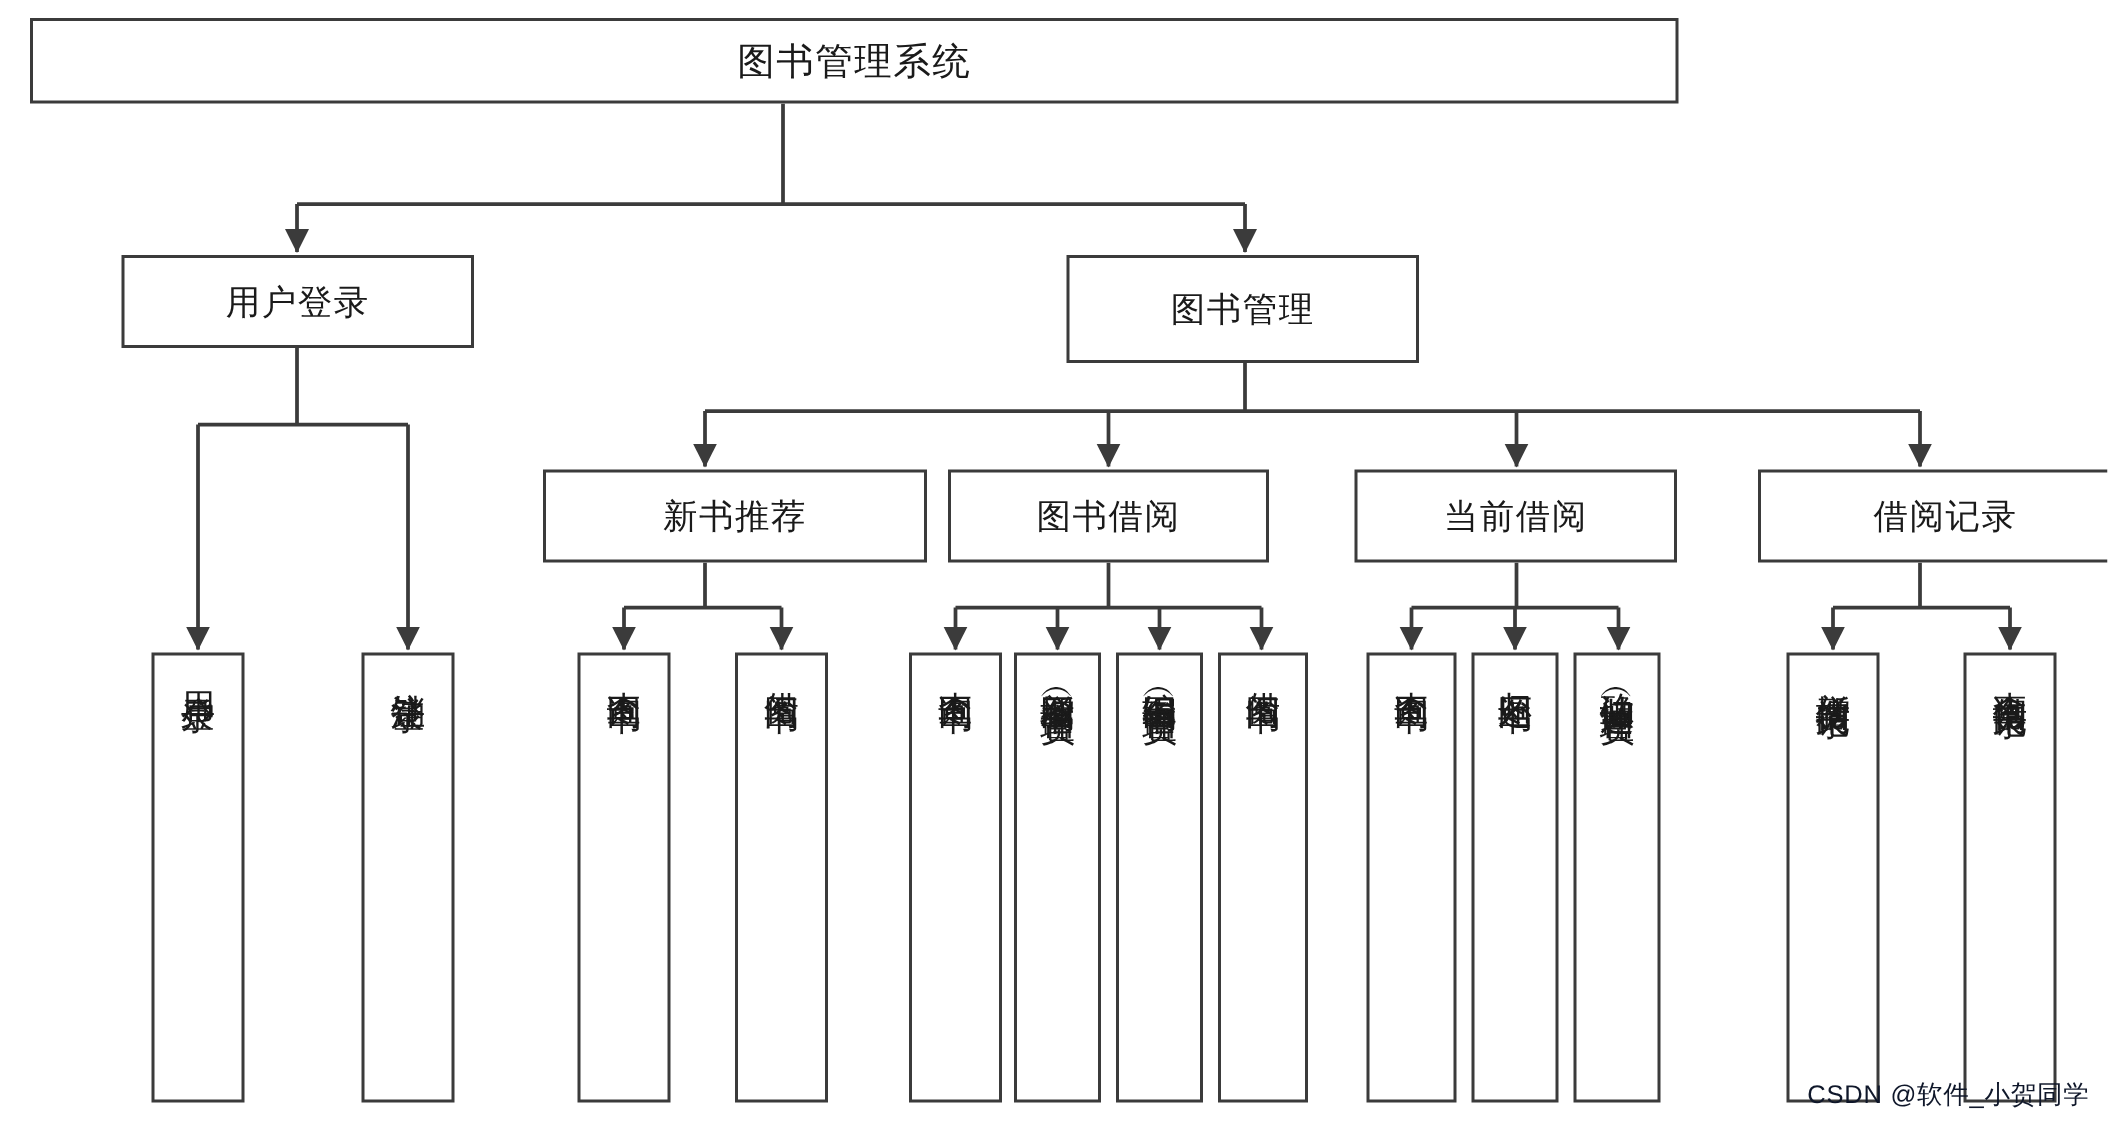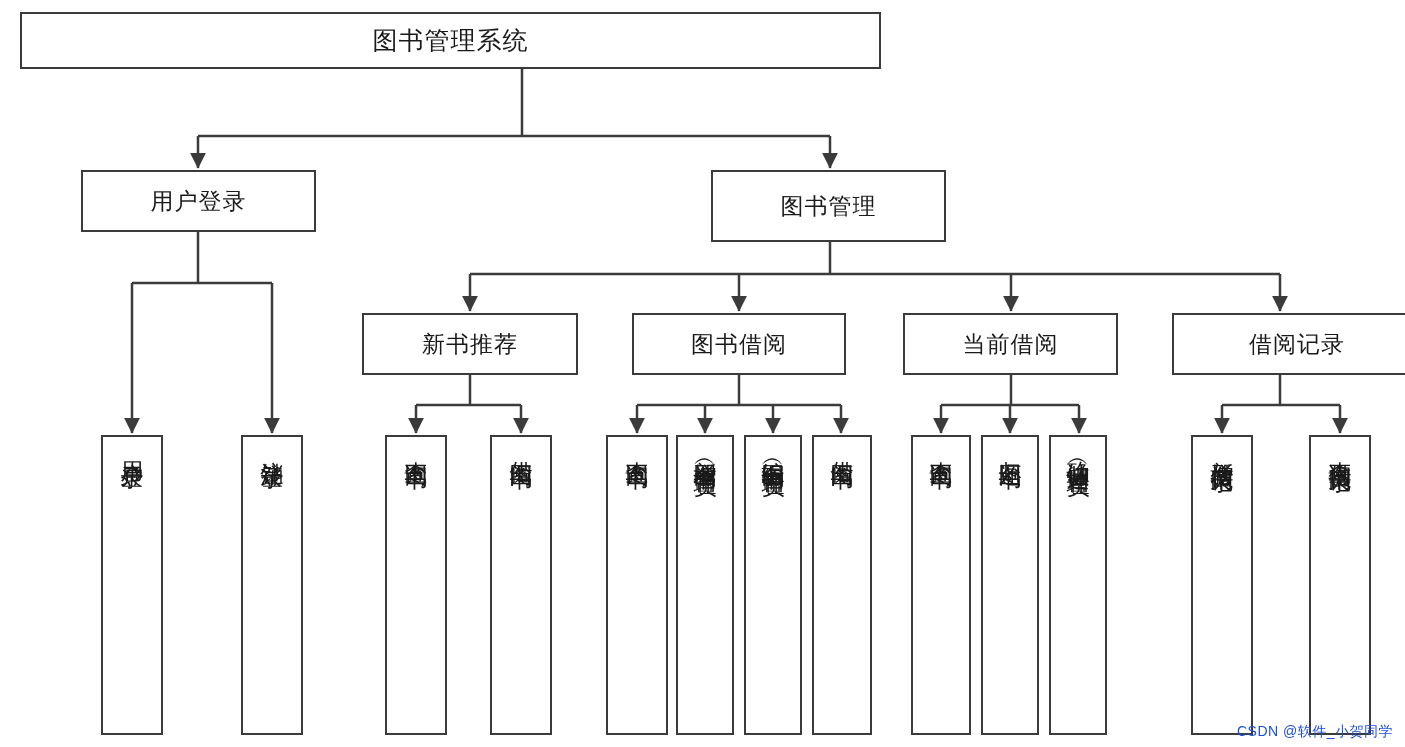--- a/index.html
+++ b/index.html
@@ -59,22 +59,22 @@
     white-space: nowrap;
     text-align: left;
   }
   .hlabel {
     white-space: nowrap;
   }
   #watermark {
     position: absolute;
     right: 12px;
     bottom: 6px;
-    font-size: 14px;
-    color: #1d4ed8;
+    font-size: 17px;
+    color: #0f172a;
     letter-spacing: 0.5px;
     z-index: 5;
     white-space: nowrap;
   }
 </style>
 </head>
 <body>
 
 <div id="canvas">
 
@@ -121,33 +121,33 @@
       <path d="M 1010 405 L 1010 433" marker-end="url(#arrow)"></path>
       <path d="M 1079 405 L 1079 433" marker-end="url(#arrow)"></path>
 
       <path d="M 1280 375 L 1280 405"></path>
       <path d="M 1222 405 L 1340 405"></path>
       <path d="M 1222 405 L 1222 433" marker-end="url(#arrow)"></path>
       <path d="M 1340 405 L 1340 433" marker-end="url(#arrow)"></path>
     </g>
   </svg>
 
-  <div class="node root" style="left:20px; top:12px; width:861px; height:57px;">
+  <div class="node root" style="left:20px; top:12px; width:1099px; height:57px;">
     <span class="hlabel">图书管理系统</span>
   </div>
 
   <div class="node branch" style="left:81px; top:170px; width:235px; height:62px;">
     <span class="hlabel">用户登录</span>
   </div>
 
   <div class="node branch" style="left:711px; top:170px; width:235px; height:72px;">
     <span class="hlabel">图书管理</span>
   </div>
 
-  <div class="node branch" style="left:362px; top:313px; width:216px; height:62px;">
+  <div class="node branch" style="left:362px; top:313px; width:256px; height:62px;">
     <span class="hlabel">新书推荐</span>
   </div>
 
   <div class="node branch" style="left:903px; top:313px; width:215px; height:62px;">
     <span class="hlabel">当前借阅</span>
   </div>
 
   <div class="node branch" style="left:632px; top:313px; width:214px; height:62px;">
     <span class="hlabel">图书借阅</span>
   </div>

